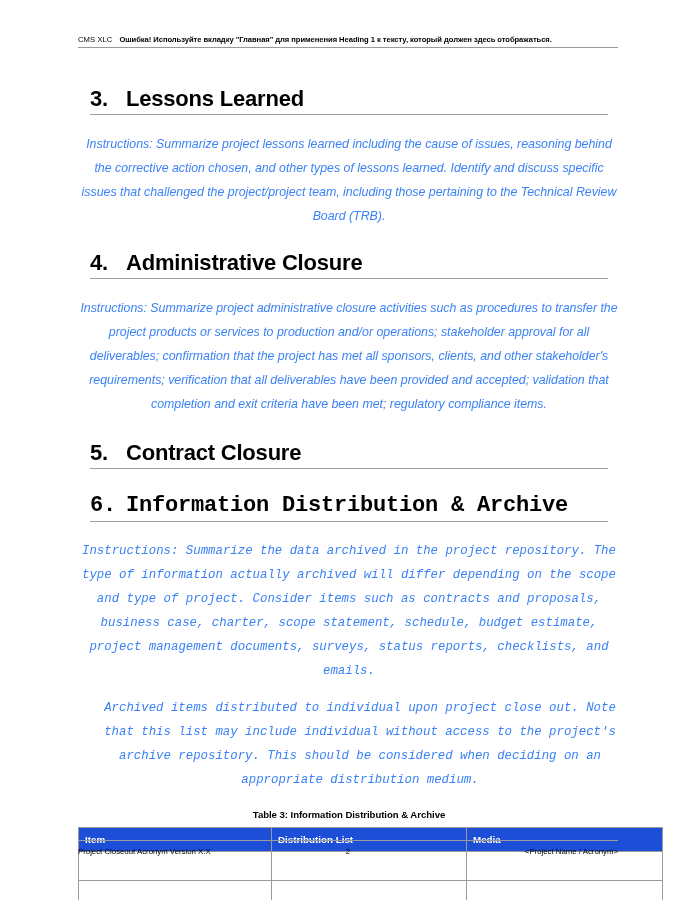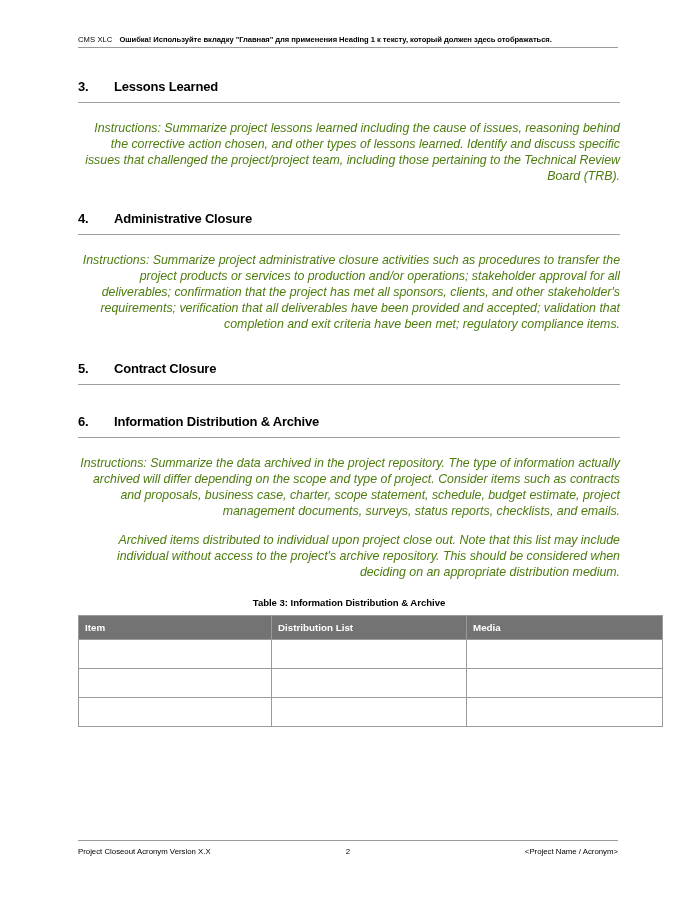--- a/index.html
+++ b/index.html
@@ -50,49 +50,49 @@
 
   
   .content {
     position: absolute;
     left: 78px;
     top: 76px;
     width: 542px;
   }
 
   h2.section-heading {
-    font-size: 13px;
-    font-weight: bold;
-    margin: 0;
+    font-size: 22px;
+    font-weight: bold;
+    margin: 12px;
     padding: 0 0 4px 0;
     border-bottom: 1px solid #9f9f9f;
     letter-spacing: -0.2px;
     line-height: 22px;
     display: block;
   }
   h2.section-heading .num {
     display: inline-block;
     width: 36px;
   }
 
   .sec-block {
     margin-bottom: 0;
   }
   .sec-3  { margin-top: 0px; }
   .sec-4  { margin-top: 24px; }
   .sec-5  { margin-top: 26px; }
-  .sec-6  { margin-top: 26px; }
+  .sec-6  { margin-top: 26px; font-family: Liberation Mono, monospace; }
 
   p.instructions {
-    color: #4d7c0f;
+    color: #3b82f6;
     font-style: italic;
     font-size: 12.4px;
-    line-height: 16px;
+    line-height: 24px;
     margin: 17px 0 0 0;
-    text-align: right;
+    text-align: center;
     letter-spacing: -0.02px;
   }
   p.instructions.second {
     margin-top: 13px;
     margin-left: 22px;
   }
 
   
   .table-caption {
     text-align: center;
@@ -102,21 +102,21 @@
     letter-spacing: -0.05px;
   }
 
   table.data-table {
     border-collapse: collapse;
     width: 545px;
     margin: 0;
     table-layout: fixed;
   }
   table.data-table th {
-    background: #737373;
+    background: #1d4ed8;
     color: #ffffff;
     font-size: 9.8px;
     font-weight: bold;
     text-align: left;
     padding: 5px 6px 6px 6px;
     border: 1px solid #9a9a9a;
     height: 12px;
     vertical-align: middle;
     letter-spacing: 0px;
   }

